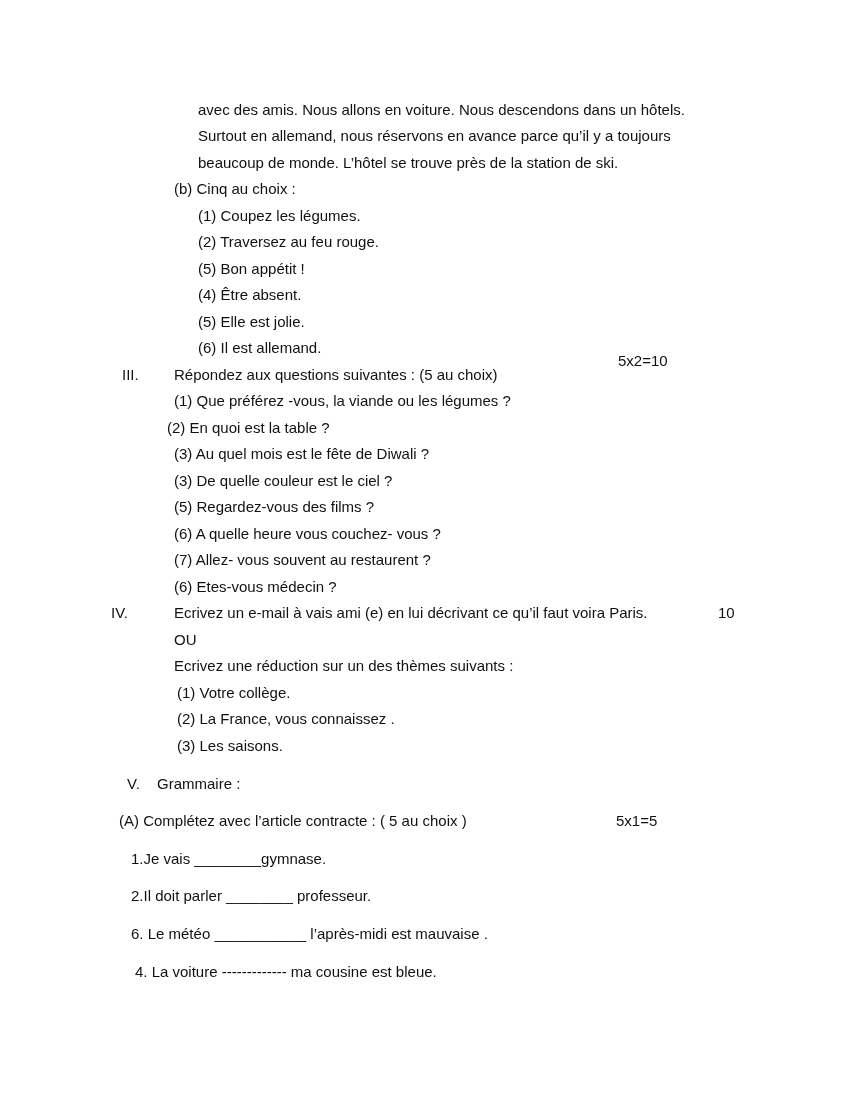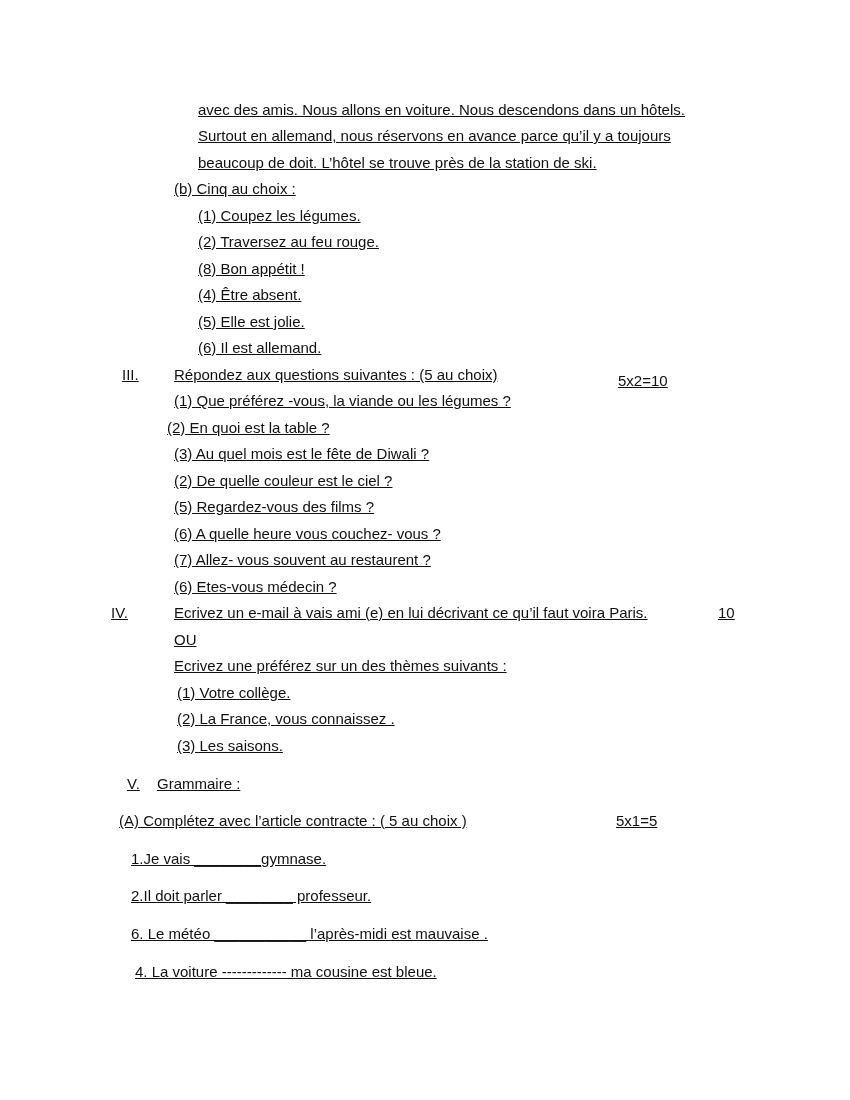--- a/index.html
+++ b/index.html
@@ -1,53 +1,53 @@
 <!DOCTYPE html>
 <html><head>
 <meta charset="utf-8">
 <style>
   html, body { margin:0; padding:0; background:#fff; }
   body { width:850px; height:1100px; position:relative; overflow:hidden;
          font-family:"Liberation Sans", sans-serif; font-size:15px; color:#111; }
-  .ln { position:absolute; white-space:pre; line-height:18px;text-decoration:underline; }
+  .ln { position:absolute; white-space:pre; line-height:18px; }
 </style>
 </head>
 <body>
 
 <div>
 
   <div class="ln" style="left:198px;top:101px">avec des amis. Nous allons en voiture. Nous descendons dans un hôtels.</div>
   <div class="ln" style="left:198px;top:127px">Surtout en allemand, nous réservons en avance parce qu’il y a toujours</div>
-  <div class="ln" style="left:198px;top:154px">beaucoup de doit. L’hôtel se trouve près de la station de ski.</div>
+  <div class="ln" style="left:198px;top:154px">beaucoup de monde. L’hôtel se trouve près de la station de ski.</div>
 
   <div class="ln" style="left:174px;top:180px">(b) Cinq au choix :</div>
   <div class="ln" style="left:198px;top:207px">(1) Coupez les légumes.</div>
   <div class="ln" style="left:198px;top:233px">(2) Traversez au feu rouge.</div>
-  <div class="ln" style="left:198px;top:260px">(8) Bon appétit !</div>
+  <div class="ln" style="left:198px;top:260px">(5) Bon appétit !</div>
   <div class="ln" style="left:198px;top:286px">(4) Être absent.</div>
   <div class="ln" style="left:198px;top:313px">(5) Elle est jolie.</div>
   <div class="ln" style="left:198px;top:339px">(6) Il est allemand.</div>
 
   <div class="ln" style="left:122px;top:366px">III.</div>
   <div class="ln" style="left:174px;top:366px">Répondez aux questions suivantes : (5 au choix)</div>
-  <div class="ln" style="left:618px;top:372px">5x2=10</div>
+  <div class="ln" style="left:618px;top:352px">5x2=10</div>
   <div class="ln" style="left:174px;top:392px">(1) Que préférez -vous, la viande ou les légumes ?</div>
   <div class="ln" style="left:167px;top:419px">(2) En quoi est la table ?</div>
   <div class="ln" style="left:174px;top:445px">(3) Au quel mois est le fête de Diwali ?</div>
-  <div class="ln" style="left:174px;top:472px">(2) De quelle couleur est le ciel ?</div>
+  <div class="ln" style="left:174px;top:472px">(3) De quelle couleur est le ciel ?</div>
   <div class="ln" style="left:174px;top:498px">(5) Regardez-vous des films ?</div>
   <div class="ln" style="left:174px;top:525px">(6) A quelle heure vous couchez- vous ?</div>
   <div class="ln" style="left:174px;top:551px">(7) Allez- vous souvent au restaurent ?</div>
   <div class="ln" style="left:174px;top:578px">(6) Etes-vous médecin ?</div>
 
   <div class="ln" style="left:111px;top:604px">IV.</div>
   <div class="ln" style="left:174px;top:604px">Ecrivez un e-mail à vais ami (e) en lui décrivant ce qu’il faut voira Paris.</div>
   <div class="ln" style="left:718px;top:604px">10</div>
   <div class="ln" style="left:174px;top:631px">OU</div>
-  <div class="ln" style="left:174px;top:657px">Ecrivez une préférez sur un des thèmes suivants :</div>
+  <div class="ln" style="left:174px;top:657px">Ecrivez une réduction sur un des thèmes suivants :</div>
   <div class="ln" style="left:177px;top:684px">(1) Votre collège.</div>
   <div class="ln" style="left:177px;top:710px">(2) La France, vous connaissez .</div>
   <div class="ln" style="left:177px;top:737px">(3) Les saisons.</div>
 
   <div class="ln" style="left:127px;top:775px">V.</div>
   <div class="ln" style="left:157px;top:775px">Grammaire :</div>
   <div class="ln" style="left:119px;top:812px">(A) Complétez avec l’article contracte : ( 5 au choix )</div>
   <div class="ln" style="left:616px;top:812px">5x1=5</div>
   <div class="ln" style="left:131px;top:850px">1.Je vais ________gymnase.</div>
   <div class="ln" style="left:131px;top:887px">2.Il doit parler ________ professeur.</div>

